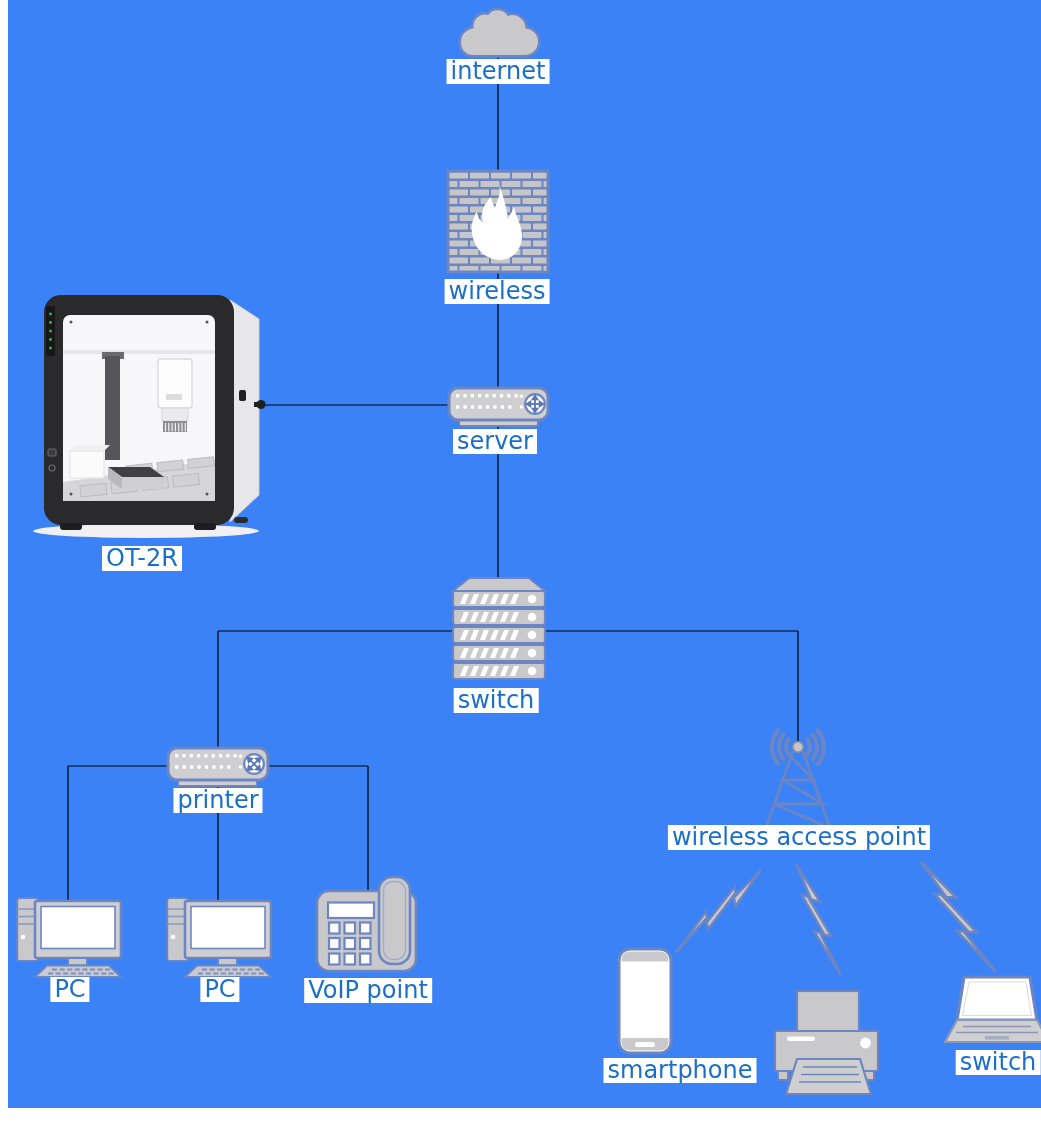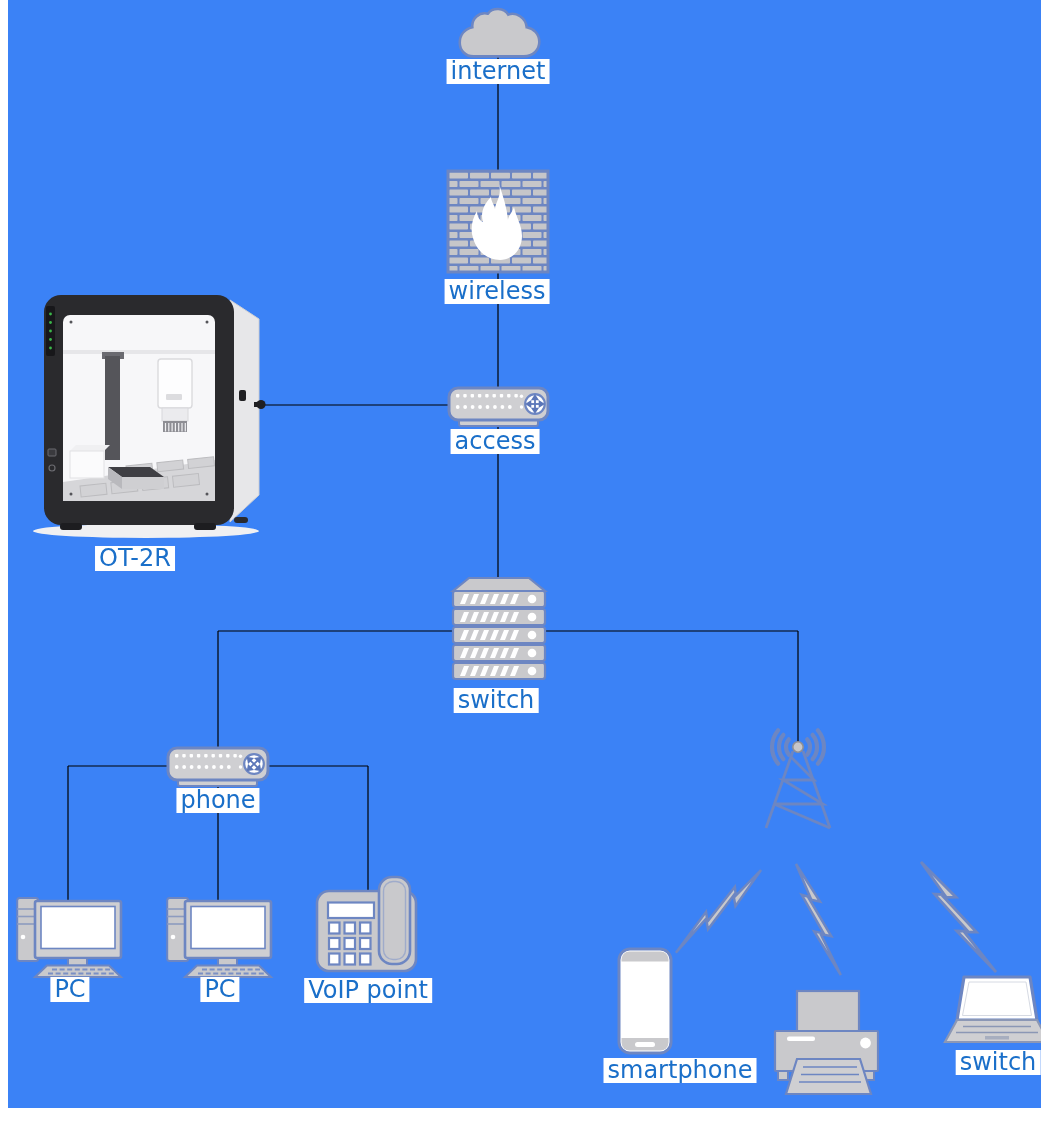--- a/index.html
+++ b/index.html
@@ -283,23 +283,24 @@
     <polygon points="961,982 1018,982 1023.5,1015.5 954.5,1015.5" fill="none" stroke="#d6dae3" stroke-width="1"></polygon>
     <polygon points="949,1020 1029,1020 1041,1042 937,1042" fill="#cfcfd2" stroke="#8b97b5" stroke-width="2.2"></polygon>
     <line x1="955" y1="1026.5" x2="1023" y2="1026.5" stroke="#8b97b5" stroke-width="1.6"></line>
     <line x1="948" y1="1032.5" x2="1030" y2="1032.5" stroke="#8b97b5" stroke-width="1.6"></line>
     <rect x="977" y="1036" width="24" height="3.5" fill="#a7aebf"></rect>
   </g>
 </svg>
 
 <div class="lbl" style="left:490px;top:59px">internet</div>
 <div class="lbl" style="left:489px;top:279px">wireless</div>
-<div class="lbl" style="left:487px;top:429px">access</div>
-<div class="lbl" style="left:127px;top:546px">OT-2R</div>
+<div class="lbl" style="left:487px;top:429px">server</div>
+<div class="lbl" style="left:134px;top:546px">OT-2R</div>
 <div class="lbl" style="left:488px;top:688px">switch</div>
-<div class="lbl" style="left:210px;top:788px">phone</div>
+<div class="lbl" style="left:210px;top:788px">printer</div>
+<div class="lbl" style="left:791px;top:825px">wireless access point</div>
 <div class="lbl" style="left:62px;top:977px">PC</div>
 <div class="lbl" style="left:212px;top:977px">PC</div>
 <div class="lbl" style="left:360px;top:978px">VoIP point</div>
 <div class="lbl" style="left:672px;top:1058px">smartphone</div>
 <div class="lbl" style="left:990px;top:1050px">switch</div>
 
 </div>
 
 </body></html>

